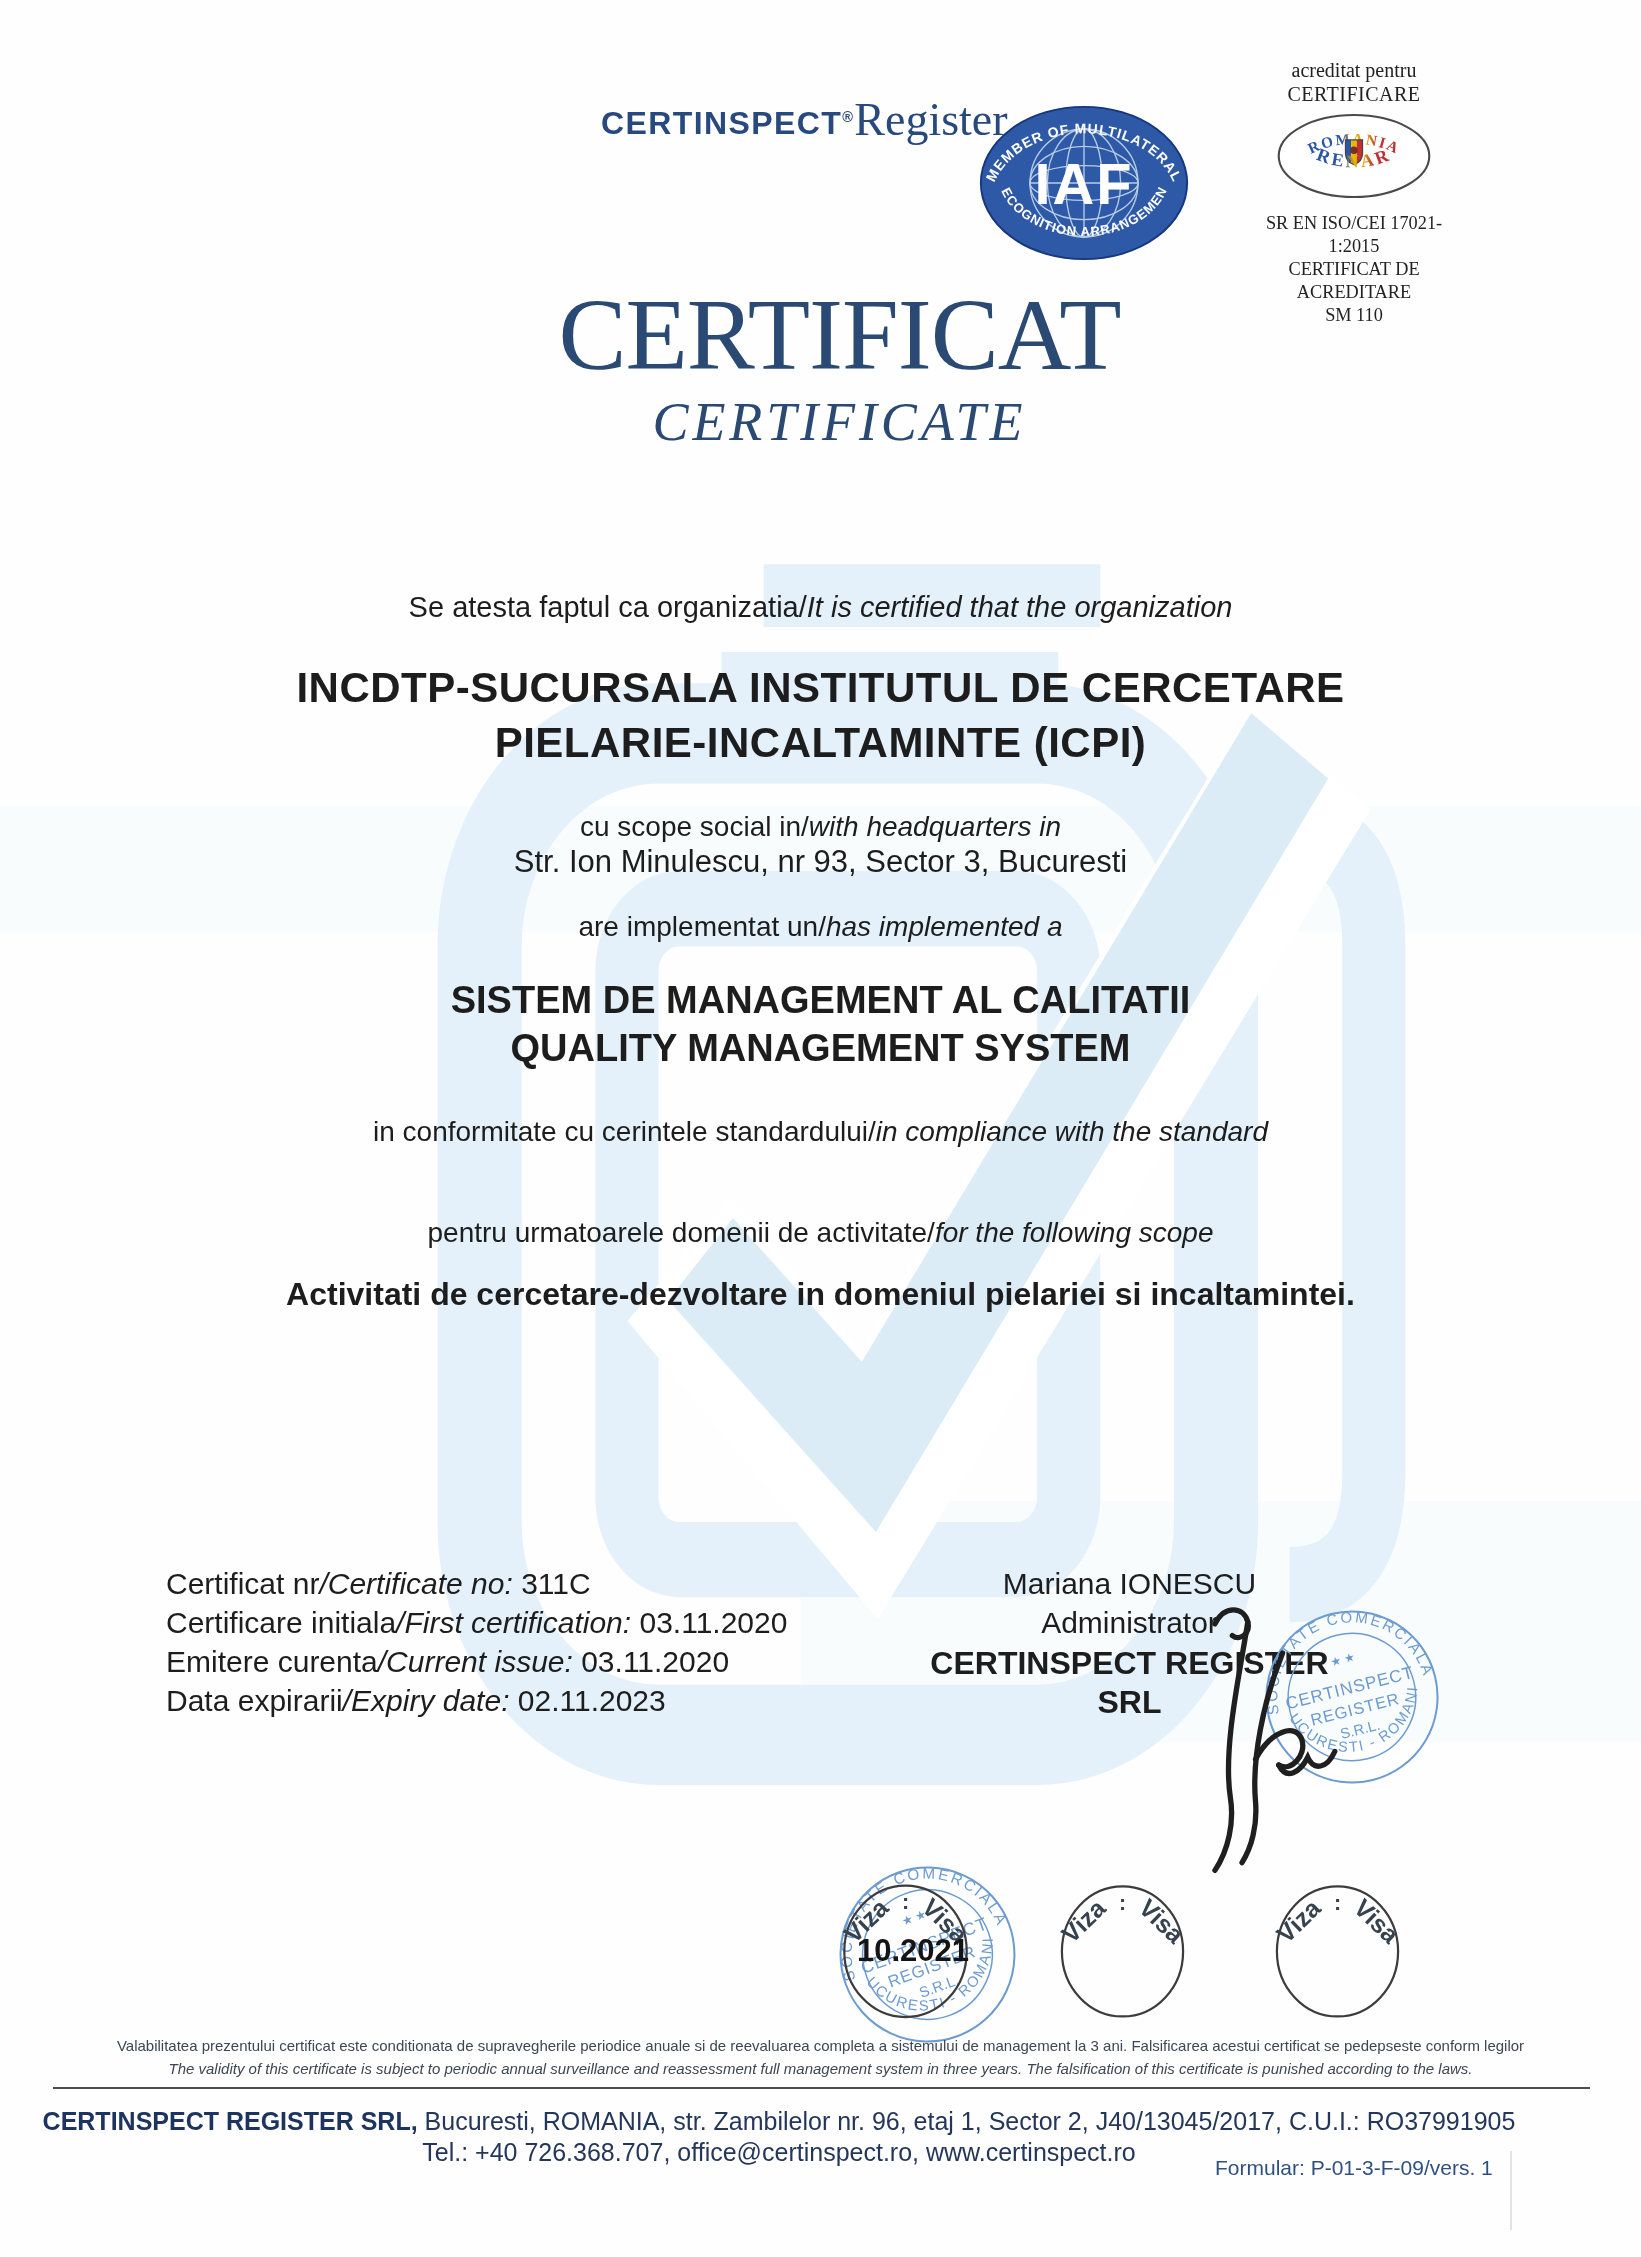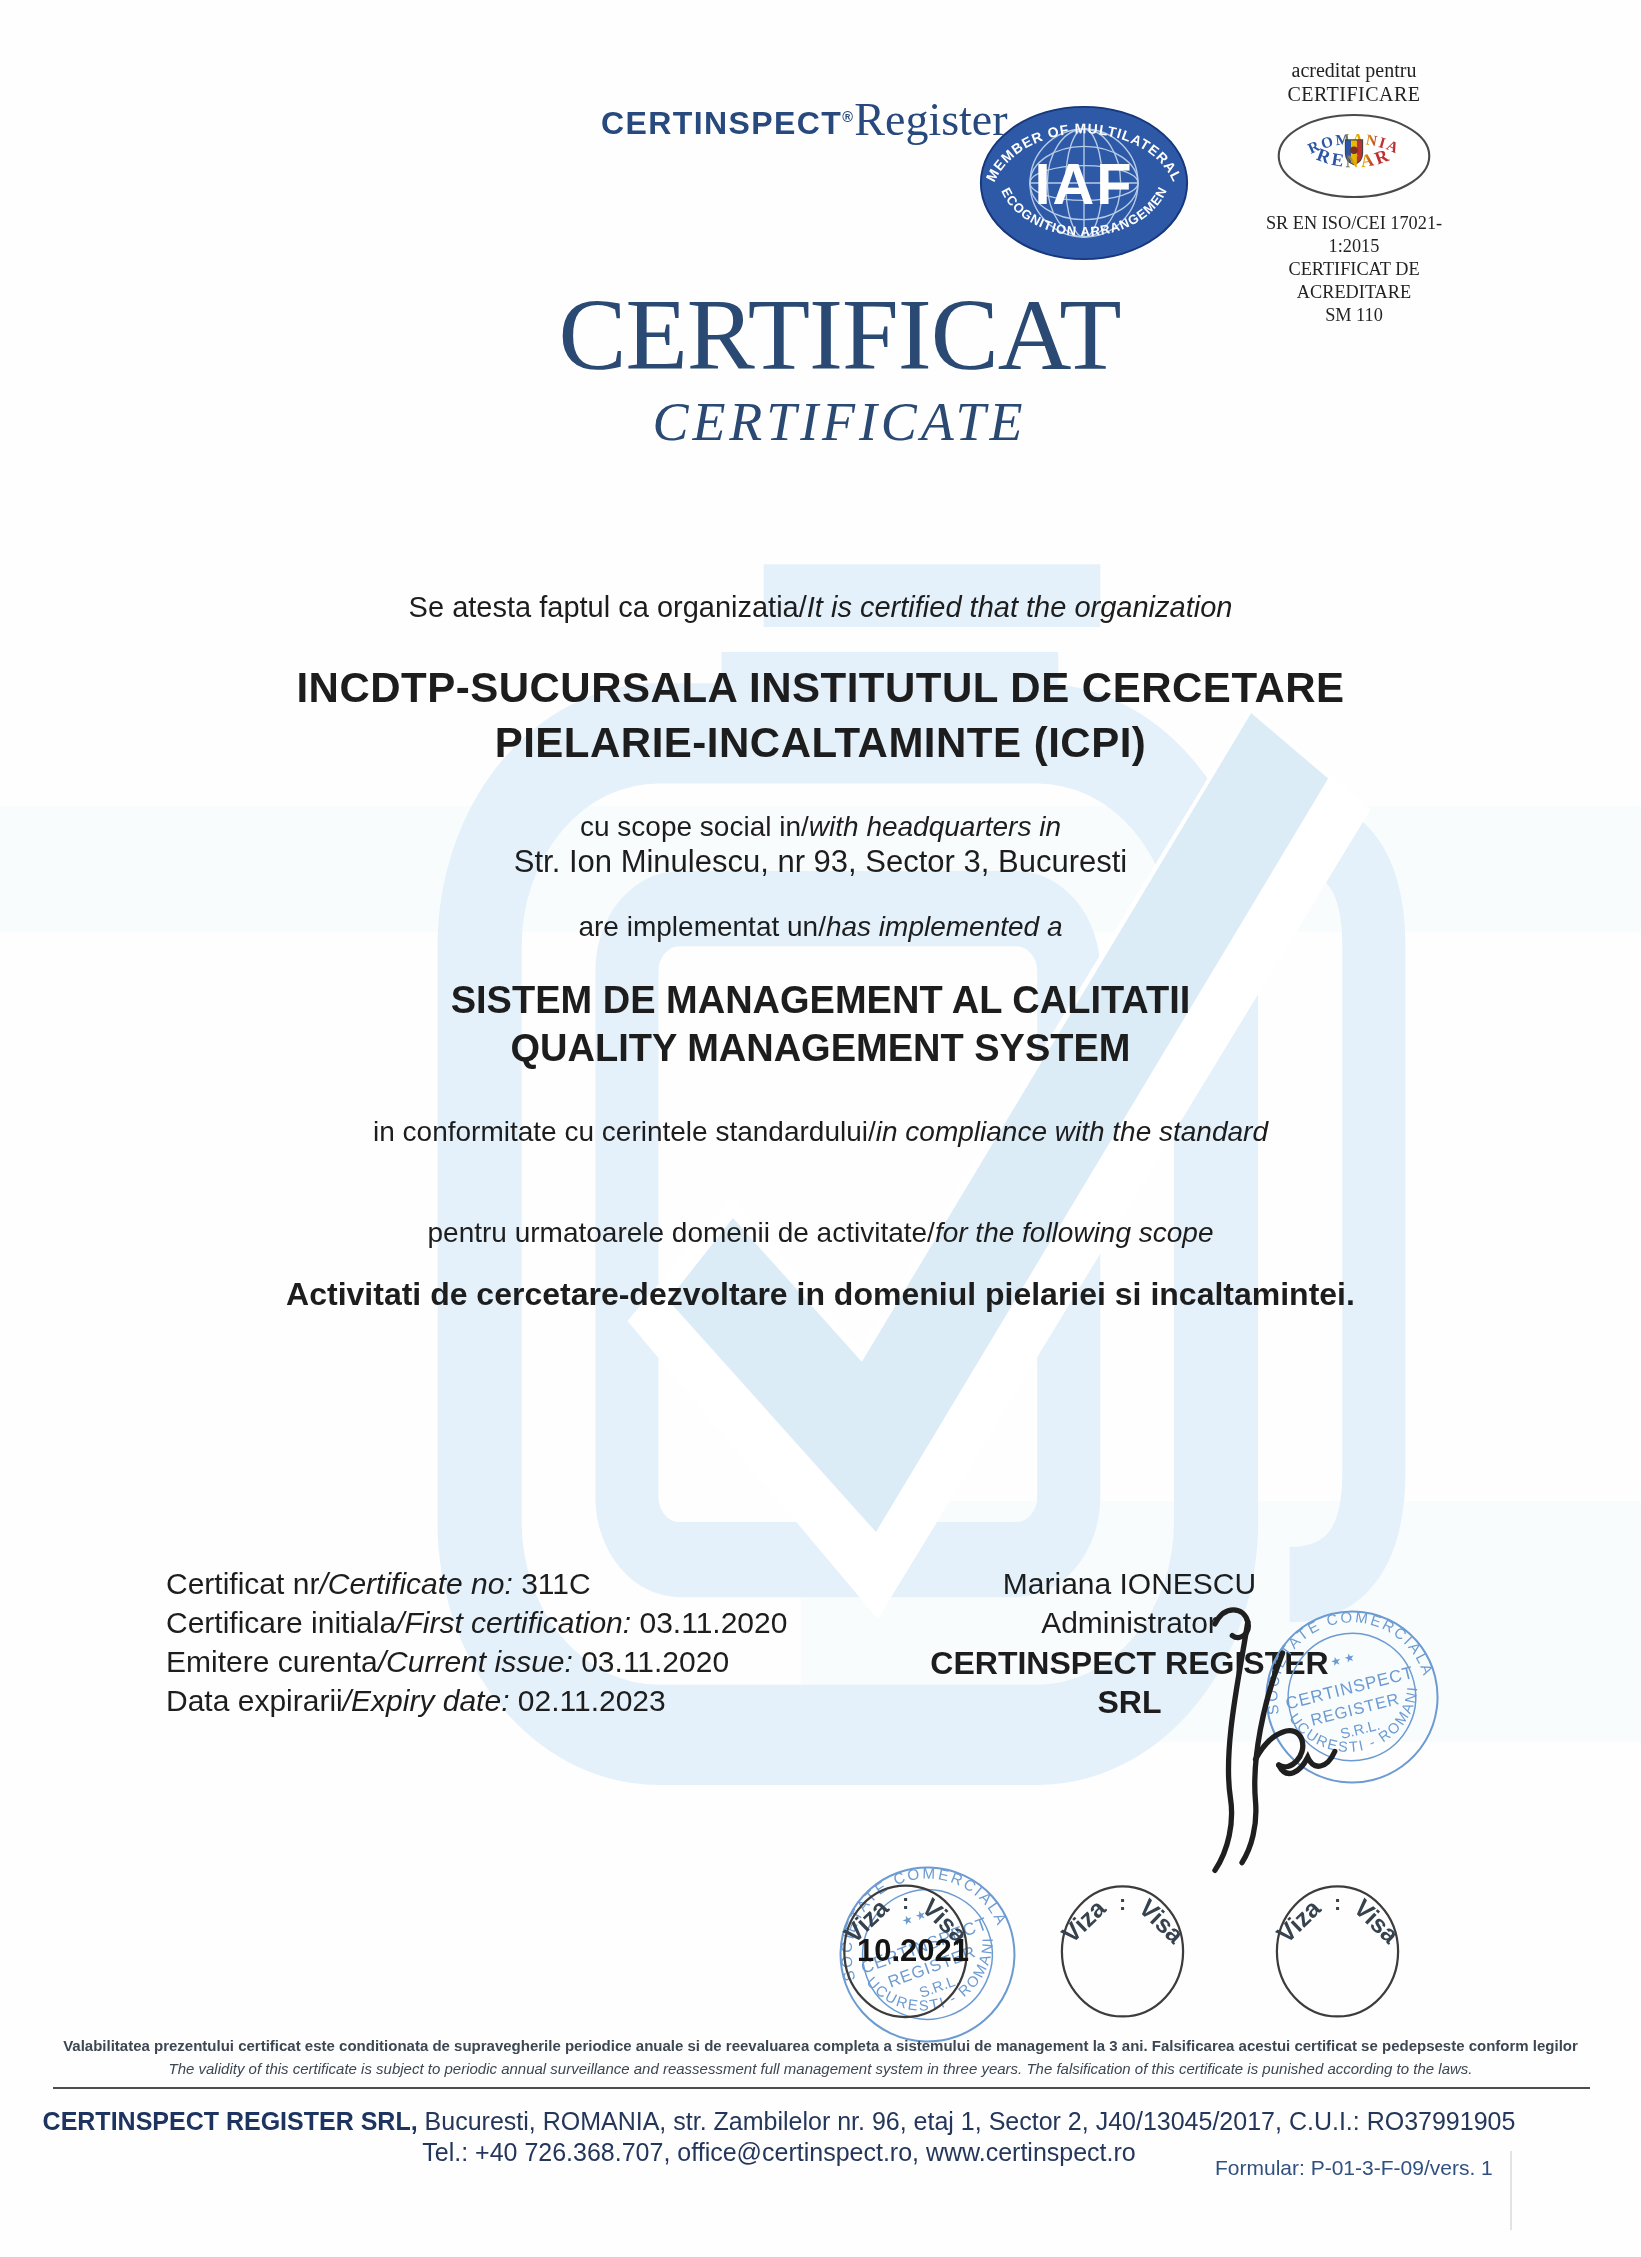--- a/index.html
+++ b/index.html
@@ -33,21 +33,21 @@
   .signatory .company{font-size:32px;font-weight:bold;margin-top:1.9px;}
   
   .stampA{left:1261px;top:1606px;width:182px;height:182px;transform:rotate(-14deg);z-index:2;}
   .stampB{left:835px;top:1862px;width:185px;height:185px;transform:rotate(-20deg);z-index:2;}
   .sig{left:1155px;top:1593px;width:203px;height:288px;z-index:3;}
   .viza1{left:838px;top:1877px;width:135px;height:147px;z-index:3;}
   .viza2{left:1054px;top:1881px;width:137px;height:139px;z-index:2;}
   .viza3{left:1269px;top:1881px;width:137px;height:139px;z-index:2;}
   .datebox{left:857px;top:1933px;font-size:31px;font-weight:bold;color:#141414;z-index:4;}
   
-  .legal1{left:58px;right:58px;top:2037px;text-align:center;font-size:15px;color:#3d4752;z-index:2;font-weight:bold;}
+  .legal1{left:58px;right:58px;top:2037px;text-align:center;font-size:15px;color:#3d4752;z-index:2;}
   .legal2{left:58px;right:58px;top:2060px;text-align:center;font-size:15px;font-style:italic;color:#3d4752;z-index:2;}
   .rule{left:53px;top:2087px;width:1537px;height:1.9px;background:#4d4d4d;z-index:2;}
   .foot1{left:0;right:83px;top:2107px;text-align:center;font-size:25px;color:#24365a;z-index:2;}
   .foot1 b{color:#1d3460;}
   .foot2{left:0;right:83px;top:2138px;text-align:center;font-size:25px;color:#24365a;z-index:2;}
   .formref{left:1215px;top:2156px;font-size:21px;color:#30507f;z-index:2;}
   .artifact{left:1510px;top:2151px;width:1.9px;height:79px;background:#e3e3e3;z-index:1;}
   .tint{background:#f4f9fc;opacity:.55;z-index:0;}
   .wm{left:406px;top:533px;width:1052px;height:1302px;z-index:0;}
 </style>

